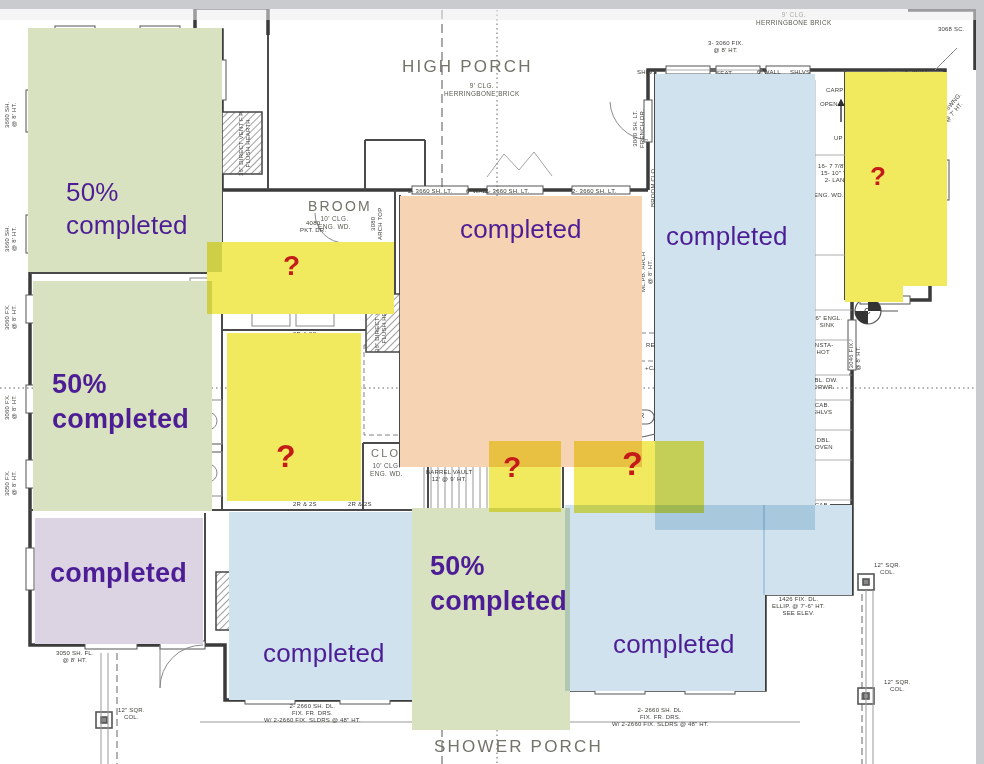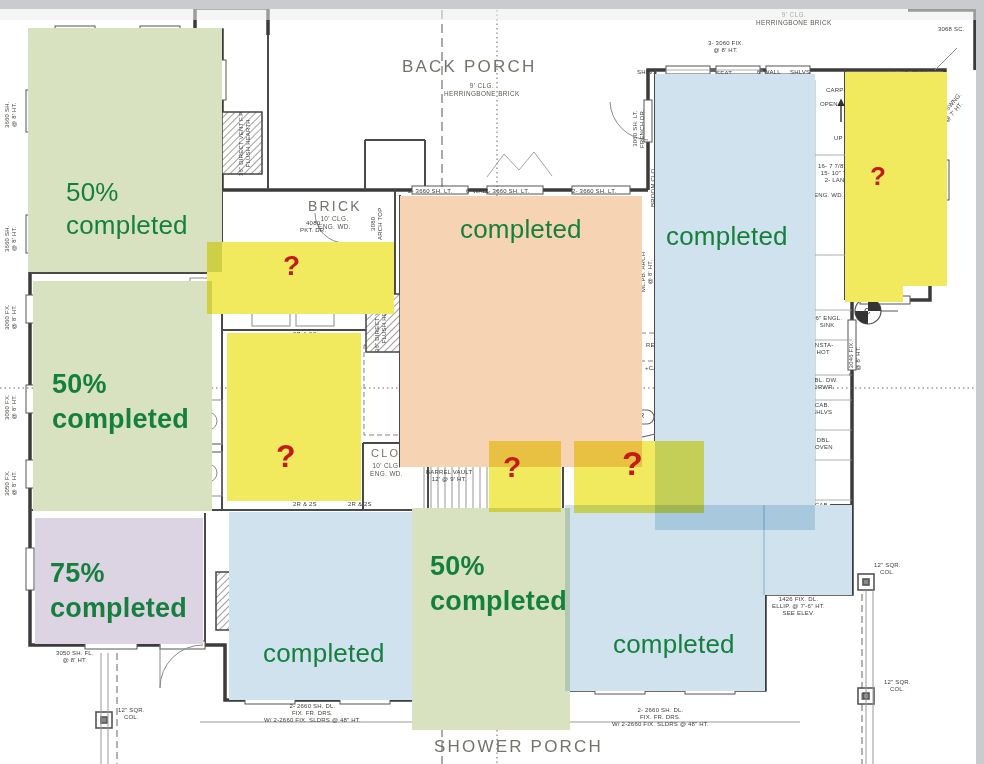--- a/index.html
+++ b/index.html
@@ -7,21 +7,21 @@
        font-family:"Liberation Sans",sans-serif;}
   #plan-svg{position:absolute;left:0;top:0;z-index:1;}
   #plan-labels{position:absolute;left:0;top:0;width:984px;height:764px;z-index:2;}
   .lbl{position:absolute;white-space:pre;text-align:center;line-height:1.18;transform-origin:left top;}
   .room{color:#73736a;letter-spacing:2.2px;font-weight:400;}
   .sub{color:#56564e;font-size:6.4px;letter-spacing:.4px;}
   .note{color:#3d3d38;font-size:6px;letter-spacing:.2px;}
   #zones{position:absolute;left:0;top:0;width:984px;height:764px;z-index:3;pointer-events:none;}
   .zone{position:absolute;mix-blend-mode:multiply;}
   #redlayer{position:absolute;left:0;top:0;width:984px;height:764px;z-index:4;}
-  .status{position:absolute;color:#15803d;line-height:1.28;letter-spacing:.2px;}
+  .status{position:absolute;color:#4c1d95;line-height:1.28;letter-spacing:.2px;}
   .s26{font-size:26px;} .s27{font-size:27px;font-weight:600;}
   .qmark{position:absolute;color:#c41a1a;font-weight:bold;line-height:1;}
   .strip{position:absolute;z-index:5;}
 </style>
 </head>
 <body>
 
 <svg id="plan-svg" width="984" height="764" viewBox="0 0 984 764">
   <defs>
     <pattern id="h" width="5" height="5" patternUnits="userSpaceOnUse" patternTransform="rotate(45)">
@@ -212,35 +212,35 @@
 BATH</div>
     <div class="lbl room" style="left: 70px; top: 546px; font-size: 16px;">EXERCISE</div>
     <div class="lbl room" style="left: 284px; top: 583px; font-size: 16px;">LIVING</div>
     <div class="lbl room" style="left: 452px; top: 610px; font-size: 16px;">FOYER</div>
     <div class="lbl room" style="left: 440px; top: 629px; font-size: 12px;">OPEN ABOVE</div>
     <div class="lbl room" style="left: 476px; top: 292px; font-size: 19px;">FAMILY</div>
     <div class="lbl room" style="left: 464px; top: 314px; font-size: 13px;">OPEN ABOVE</div>
     <div class="lbl room" style="left: 641px; top: 585px; font-size: 16px;">DINING</div>
     <div class="lbl room" style="left: 696px; top: 299px; font-size: 18px;">KITCHEN</div>
     <div class="lbl room" style="left: 688px; top: 109px; font-size: 18px;">BRKFST.</div>
-    <div class="lbl room" style="left: 308px; top: 198px; font-size: 14px;">BRICK</div>
+    <div class="lbl room" style="left: 308px; top: 198px; font-size: 14px;">BROOM</div>
     <div class="lbl room" style="left: 286px; top: 246px; font-size: 14px;">UTIL.</div>
     <div class="lbl room" style="left: 252px; top: 343px; font-size: 14px;">MASTER
 CLO.</div>
     <div class="lbl room" style="left: 371px; top: 447px; font-size: 11px;">CLO.</div>
     <div class="lbl room" style="left: 514px; top: 465px; font-size: 10px;">PDR.</div>
     <div class="lbl room" style="left: 593px; top: 462px; font-size: 12px;">BAR</div>
     <div class="lbl room" style="left: 701px; top: 457px; font-size: 13px;">PAN.</div>
     <div class="lbl room" style="left: 764px; top: 501px; font-size: 12px;">BTL'S.
 PNTRY.</div>
     <div class="lbl room" style="left: 868px; top: 146px; font-size: 10px;">MUD.</div>
     <div class="lbl room" style="left: 886px; top: 69px; font-size: 12px;">CATS</div>
     <div class="lbl room" style="left: 852px; top: 199px; font-size: 11px;">CNTRL.
 CNTR.</div>
-    <div class="lbl room" style="left: 402px; top: 57px; font-size: 17px;">BACK PORCH</div>
+    <div class="lbl room" style="left: 402px; top: 57px; font-size: 17px;">HIGH PORCH</div>
     <div class="lbl room" style="left: 434px; top: 737px; font-size: 17px;">SHOWER PORCH</div>
     <div class="lbl sub" style="left: 126px; top: 142px;">10' CLG.
 CARPET</div>
     <div class="lbl sub" style="left: 68px; top: 483px;">10' CLG.
 TILE</div>
     <div class="lbl sub" style="left: 108px; top: 567px;">10' CLG.
 VINYL</div>
     <div class="lbl sub" style="left: 294px; top: 602px;">10' CLG.
 ENG. WOOD</div>
     <div class="lbl sub" style="left: 462px; top: 643px;">19'-4" CLG.
@@ -466,21 +466,20 @@
     <div>50%</div>
     <div>completed</div>
   </div>
   <div class="status s26" style="left:460px;top:213px">
     <div>completed</div>
   </div>
   <div class="status s26" style="left:666px;top:220px">
     <div>completed</div>
   </div>
   <div class="status s27" style="left:50px;top:556px">
-    <div>75%</div>
     <div>completed</div>
   </div>
   <div class="status s26" style="left:263px;top:637px">
     <div>completed</div>
   </div>
   <div class="status s27" style="left:430px;top:549px">
     <div>50%</div>
     <div>completed</div>
   </div>
   <div class="status s26" style="left:613px;top:628px">

